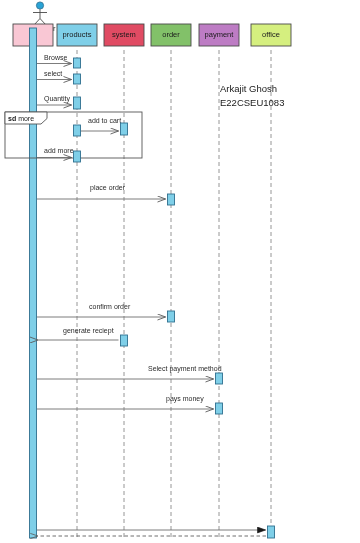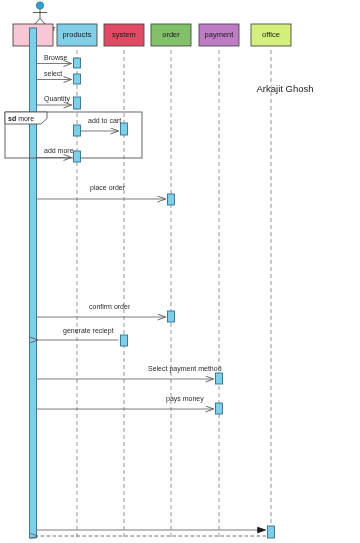--- a/index.html
+++ b/index.html
@@ -50,21 +50,21 @@
     fill: #1a1a1a;
   }
   .frag-kind {
     font-weight: bold;
   }
   .credit {
     position: absolute;
     right: 10px;
     top: 82px;
     width: 130px;
-    text-align: center;
+    text-align: left;
     font-family: "Liberation Sans", sans-serif;
     font-size: 9.5px;
     color: #1a1a1a;
     line-height: 1.45;
   }
   .credit div { white-space: nowrap; }
 </style>
 </head>
 <body>
 
@@ -210,15 +210,16 @@
     <rect x="267.5" y="526" width="7" height="12" fill="#7fcfe8" stroke="#2f6f8f" stroke-width="0.9"></rect>
 
     <g>
       <line x1="266" y1="536" x2="38" y2="536" stroke="#4a4a4a" stroke-width="0.8" stroke-dasharray="3.5 2.5" marker-end="url(#arrow-open-left-thin)"></line>
     </g>
 
   </svg>
 
   <div class="credit">
     <div>Arkajit Ghosh</div>
+    <div>E22CSEU1083</div>
   </div>
 
 </div>
 
 </body></html>

